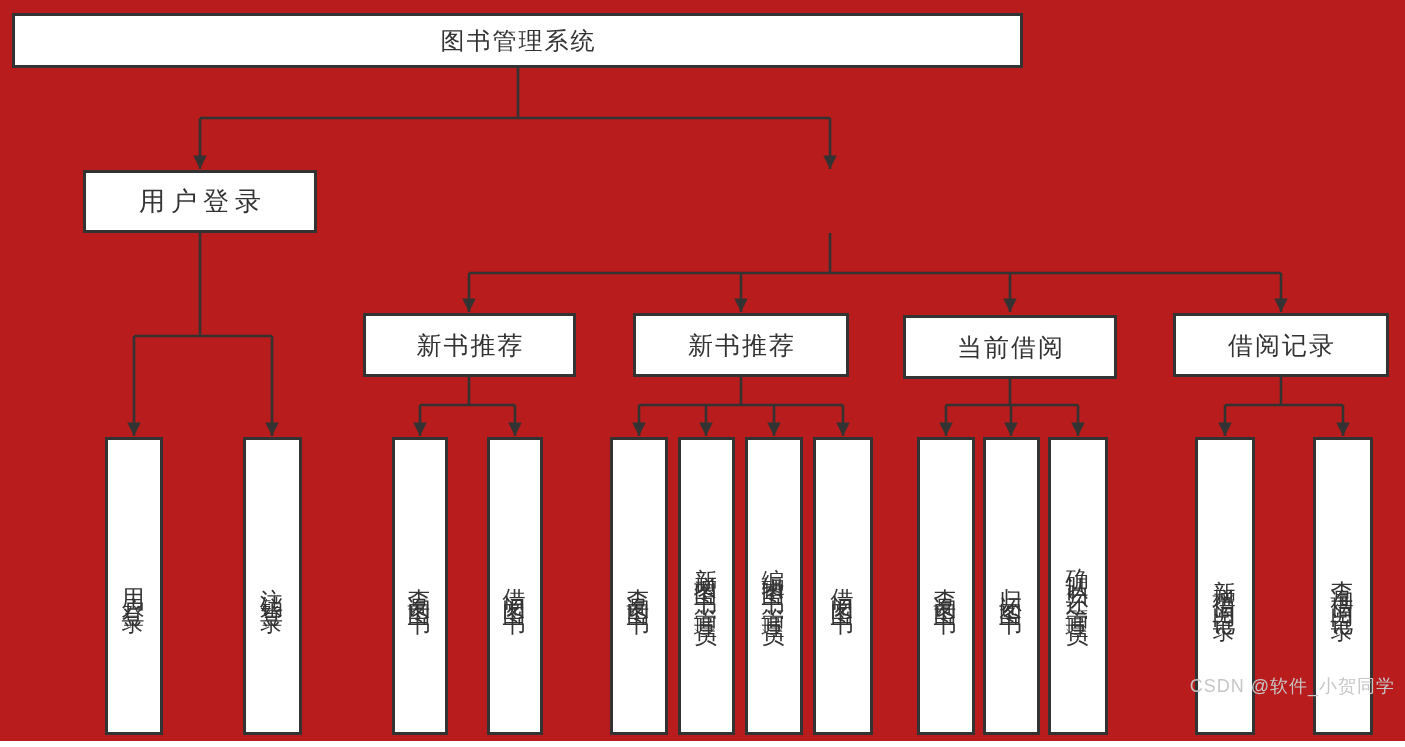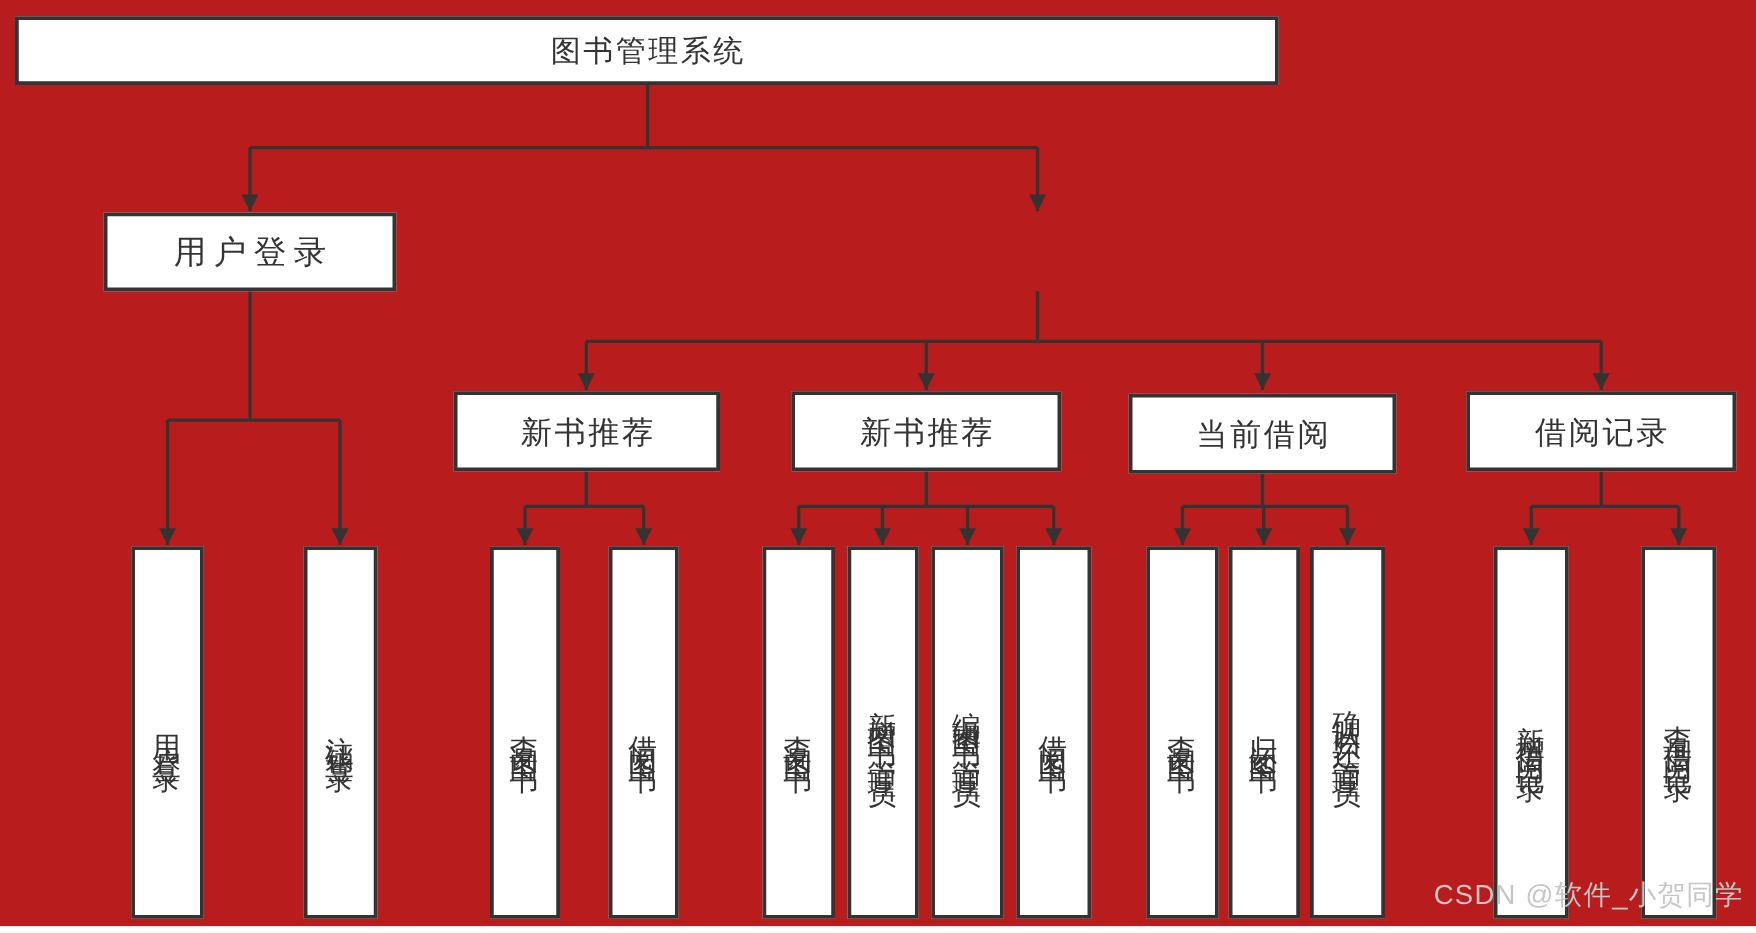--- a/index.html
+++ b/index.html
@@ -24,22 +24,22 @@
   .lv2{font-size:26px;letter-spacing:6px;text-indent:6px;}
   .lv3{font-size:25px;letter-spacing:2px;text-indent:2px;}
   .v{
     writing-mode:vertical-rl;
     text-orientation:mixed;
     font-size:23px;
     letter-spacing:8px;
   }
   .watermark{
     position:absolute;
-    top:701px;right:10px;
-    font-size:22px;
+    top:674px;right:10px;
+    font-size:18px;
     color:#c6c6c6;
     white-space:nowrap;
     z-index:5;
     letter-spacing:1px;
     margin-left:31px;
   }
 </style>
 </head>
 <body>
 

